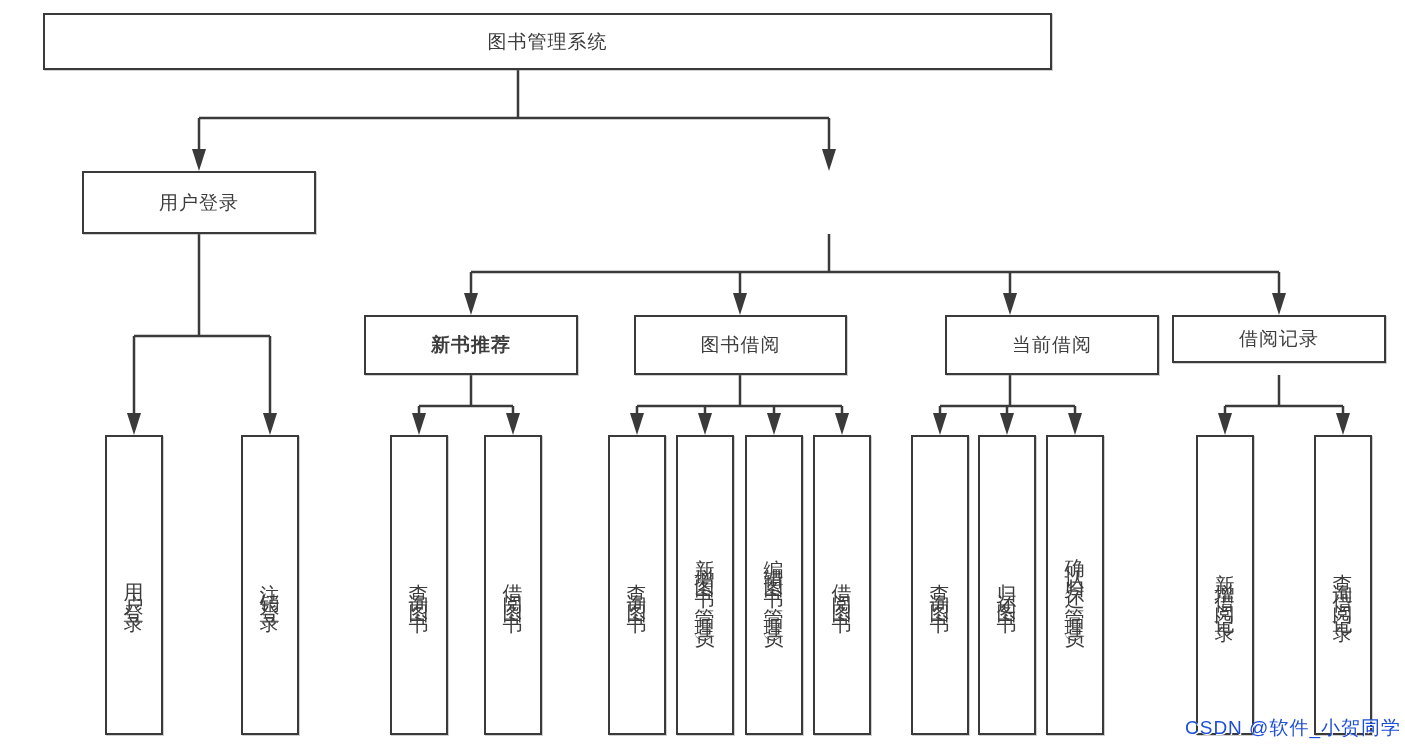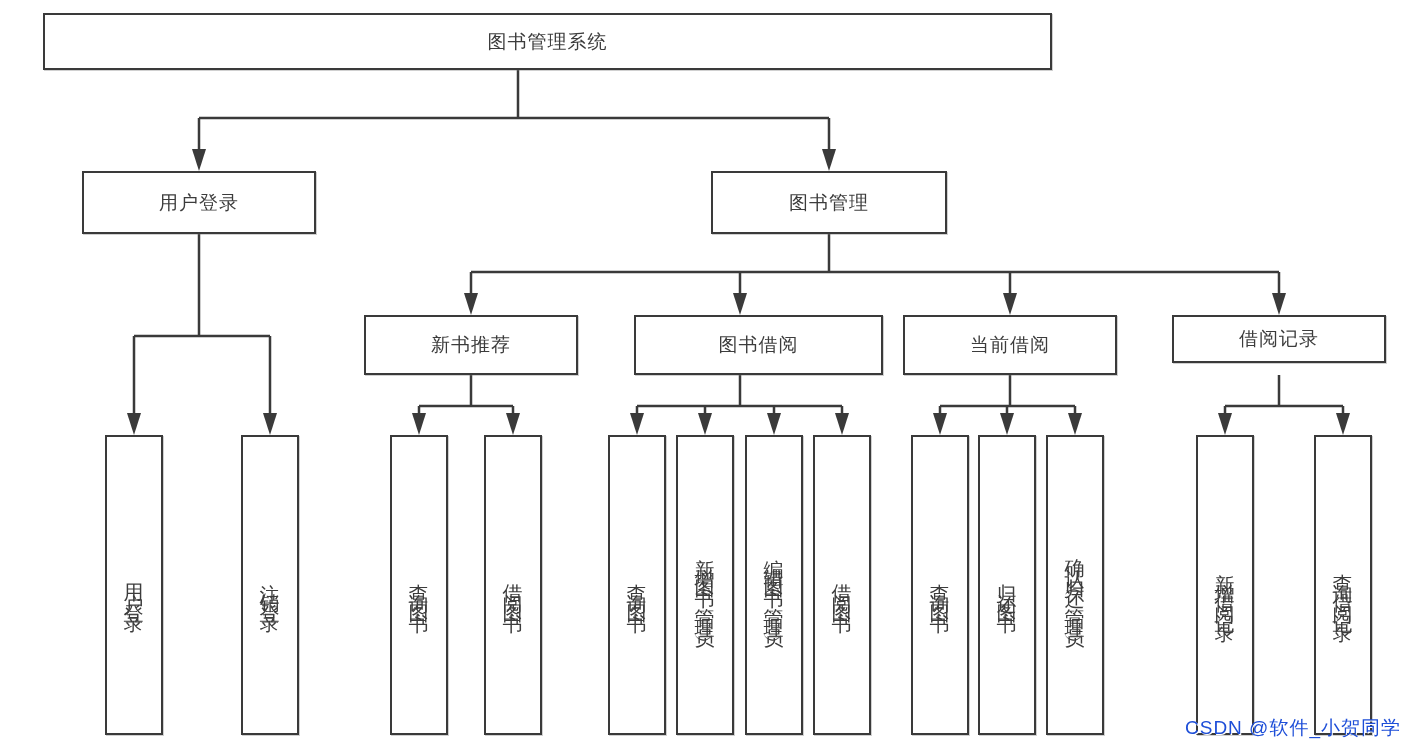--- a/index.html
+++ b/index.html
@@ -29,23 +29,23 @@
     text-orientation:mixed;
     letter-spacing:10px;
     font-size:20px;
     line-height:1;
     padding-top:6px;
   }
   
   .n-root   {left:11px;  top:13px;  width:1009px; height:57px;margin-left:32px;}
   .n-login  {left:82px;  top:171px; width:234px;  height:63px;}
   .n-mgmt   {left:711px; top:171px; width:236px;  height:63px;}
-  .n-rec    {left:364px; top:315px; width:214px;  height:60px;}
-  .n-borrow {left:634px; top:315px; width:249px;  height:60px;}
-  .n-current{left:903px; top:315px; width:214px;  height:60px;}
+  .n-rec    {left:364px; top:315px; width:214px;  height:60px;font-weight:bold;}
+  .n-borrow {left:634px; top:315px; width:213px;  height:60px;}
+  .n-current{left:945px; top:315px; width:214px;  height:60px;}
   .n-records{left:1172px;top:315px; width:214px;  height:48px;}
   
   .leaf{top:435px;width:58px;height:300px;}
   .l1 {left:105px;}
   .l2 {left:241px;}
   .l3 {left:390px;}
   .l4 {left:484px;}
   .l5 {left:608px;}
   .l6 {left:676px;}
   .l7 {left:745px;}
@@ -109,21 +109,20 @@
       <polygon points="1000,413 1014,413 1007,435"></polygon>
       <polygon points="1068,413 1082,413 1075,435"></polygon>
       <polygon points="1218,413 1232,413 1225,435"></polygon>
       <polygon points="1336,413 1350,413 1343,435"></polygon>
     </g>
   </svg>
 
   <div class="node n-root">图书管理系统</div>
 
   <div class="node n-login">用户登录</div>
-  <div class="node n-mgmt">图书管理</div>
 
   <div class="node n-rec">新书推荐</div>
   <div class="node n-borrow">图书借阅</div>
   <div class="node n-current">当前借阅</div>
   <div class="node n-records">借阅记录</div>
 
   <div class="node vnode leaf l1">用户登录</div>
   <div class="node vnode leaf l2">注销登录</div>
   <div class="node vnode leaf l3">查询图书</div>
   <div class="node vnode leaf l4">借阅图书</div>

